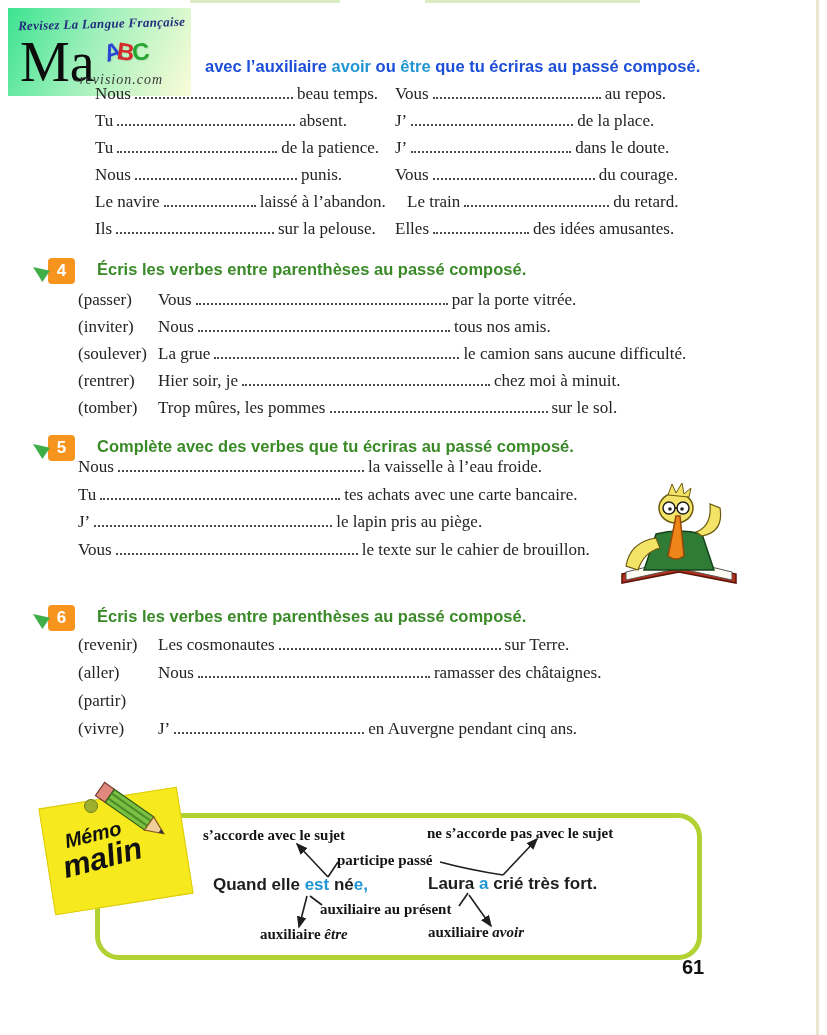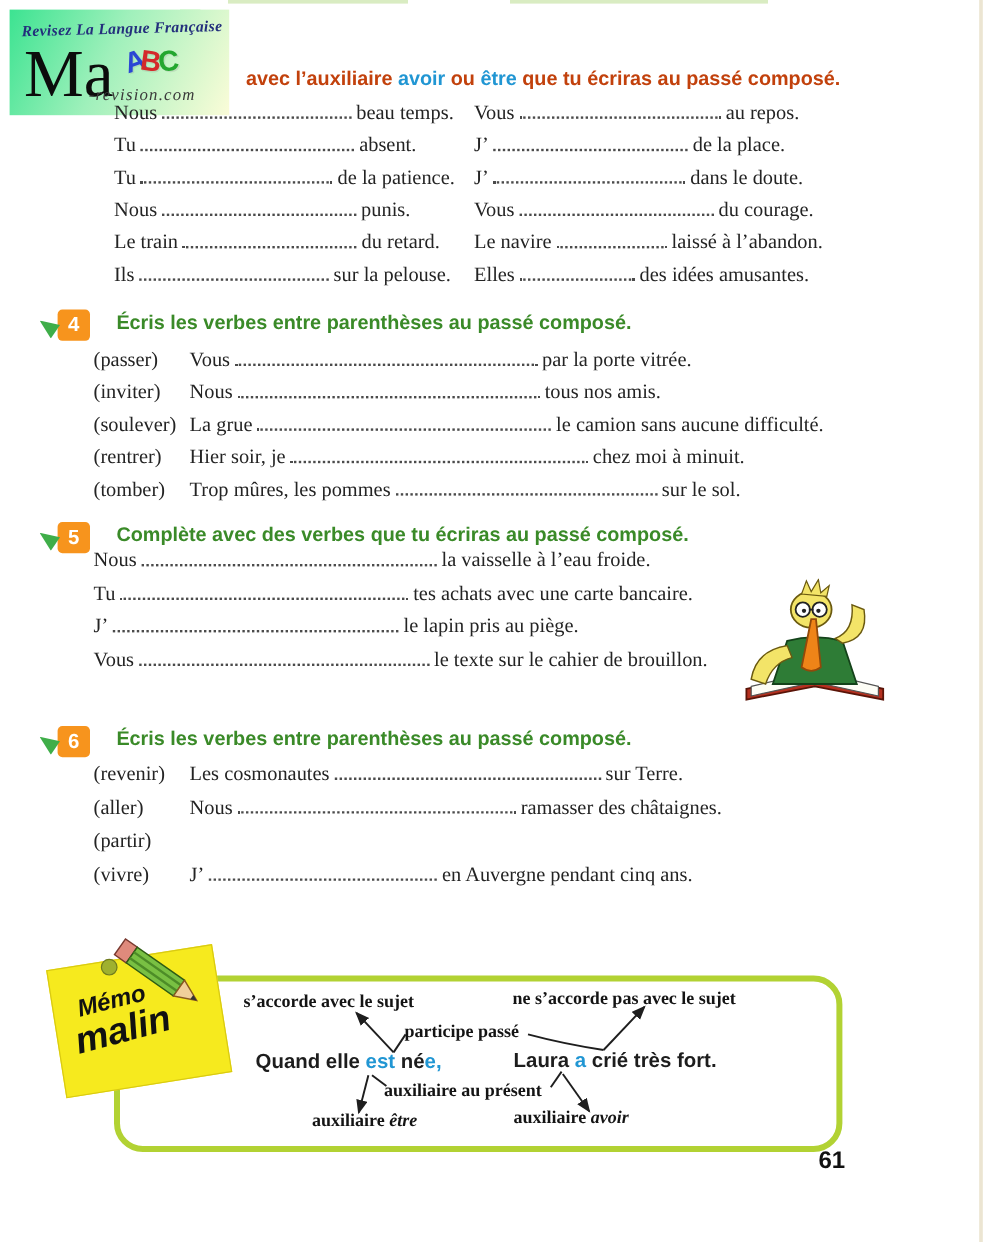--- a/index.html
+++ b/index.html
@@ -17,21 +17,21 @@
   .logo-brand{position:absolute;left:12px;top:22px;font-size:56px;color:#0c0c0c;font-family:"Liberation Serif",serif;}
   .logo-domain{position:absolute;left:66px;top:64px;font-size:14px;color:#3a3a3a;letter-spacing:1px;font-style:italic;}
   .logo-abc{position:absolute;left:96px;top:30px;font-family:"Liberation Sans",sans-serif;font-weight:bold;font-size:24px;}
   .logo-abc span{display:inline-block;text-shadow:1px 1px 0 #8883;}
   .abc-a{color:#2a46d4;transform:rotate(-18deg);}
   .abc-b{color:#d42a2a;transform:rotate(8deg);margin-left:-4px;}
   .abc-c{color:#23a72f;transform:rotate(-6deg);margin-left:-3px;}
   
   .ex-title{position:absolute;font-family:"Liberation Sans",sans-serif;font-weight:bold;font-size:16.5px;
         color:#3a8a28;white-space:nowrap;}
-  .c-green{color:#c2410c;}
+  .c-green{color:#1d4ed8;}
   .c-blue{color:#2196d3;}
   .c-it{font-style:italic;}
   
   .badge{position:absolute;width:27px;height:26px;background:#f7941d;border-radius:4px;}
   .badge-num{position:absolute;left:0;top:0;width:27px;height:26px;display:flex;align-items:center;justify-content:center;
         color:#fff;font-family:"Liberation Sans",sans-serif;font-weight:bold;font-size:17px;}
   .badge-tri{position:absolute;left:-15px;top:9px;width:17px;height:15px;background:#3fae49;
         clip-path:polygon(0 0,100% 25%,55% 100%);}
   
   .rows{position:absolute;}
@@ -127,29 +127,29 @@
           <span class="blank" style="width: 162px;"></span>
           <span>punis.</span>
         </div>
         <div class="cell cell-r">
           <span>Vous</span>
           <span class="blank" style="width: 162px;"></span>
           <span>du courage.</span>
         </div>
       </div>
       <div class="row">
+        <div class="cell cell-r">
+          <span>Le navire</span>
+          <span class="blank" style="width: 92px;"></span>
+          <span>laissé à l’abandon.</span>
+        </div>
         <div class="cell cell-l">
           <span>Le train</span>
           <span class="blank" style="width: 145px;"></span>
           <span>du retard.</span>
-        </div>
-        <div class="cell cell-r">
-          <span>Le navire</span>
-          <span class="blank" style="width: 92px;"></span>
-          <span>laissé à l’abandon.</span>
         </div>
       </div>
       <div class="row">
         <div class="cell cell-l">
           <span>Ils</span>
           <span class="blank" style="width: 158px;"></span>
           <span>sur la pelouse.</span>
         </div>
         <div class="cell cell-r">
           <span>Elles</span>

